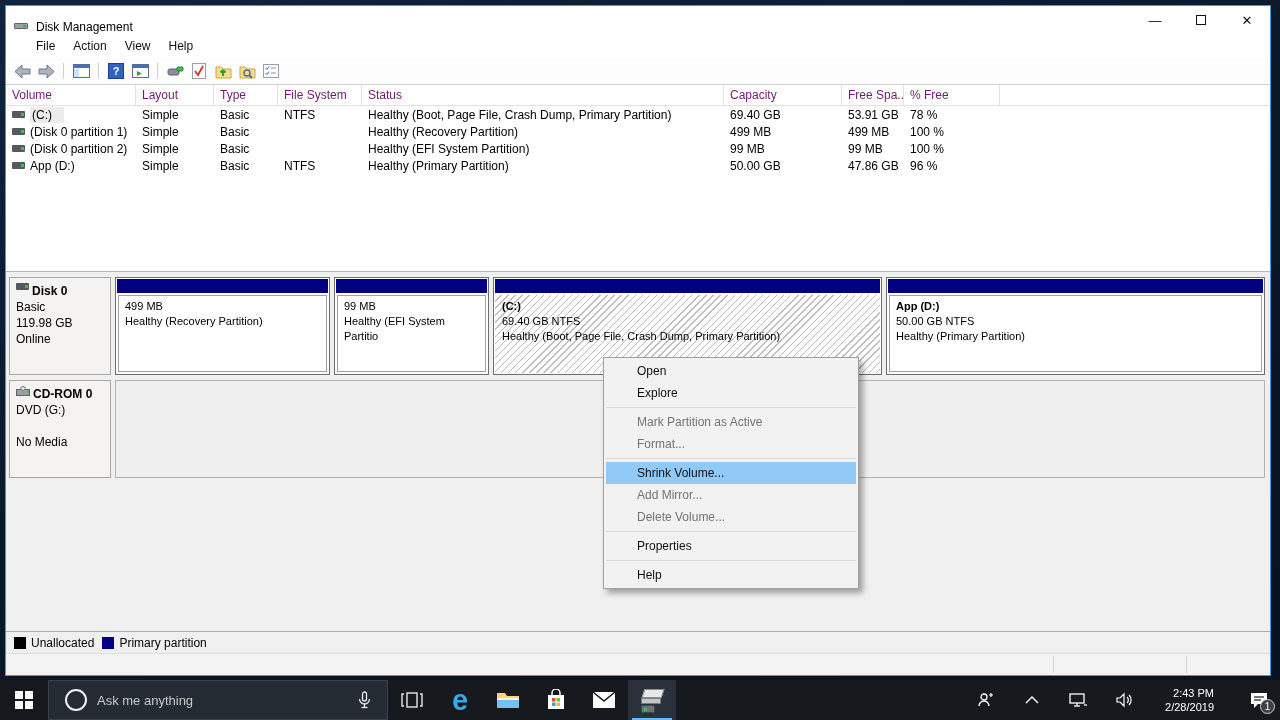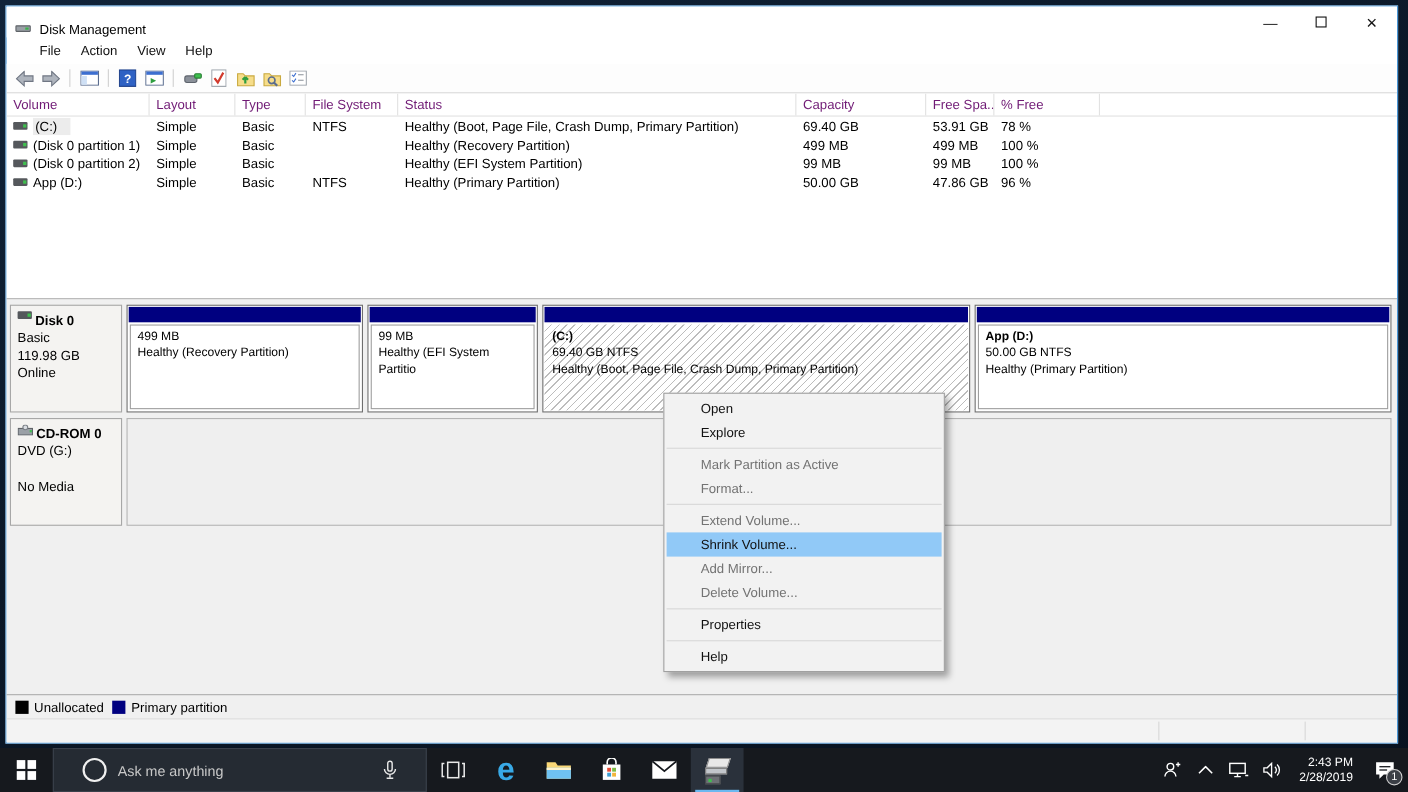--- a/index.html
+++ b/index.html
@@ -69,28 +69,28 @@
   .mi { height:22px; line-height:22px; padding-left:33px; color:#111; white-space:nowrap; }
   .mi.dis { color:#737373; }
   .mi.hl { background:#91c9f7; margin:0 2px; padding-left:31px; }
   .msep { height:1px; background:#d7d7d7; margin:3px 2px; }
 
   
   .taskbar { position:absolute; left:0; bottom:0; width:1280px; height:40px; background:#16191e;
     display:flex; align-items:stretch; z-index:100; }
   .tb-start { width:48px; display:flex; align-items:center; justify-content:center; }
   .searchbox { width:340px; background:#252b33; border:1px solid #3a414b; display:flex; align-items:center;
-    gap:10px; padding:0 26px; color:#c8c8c8; font-size:13px; }
+    gap:10px; padding:0 16px; color:#c8c8c8; font-size:13px; }
   .cortana-ring { width:22px; height:22px; border:2px solid #f0f0f0; border-radius:50%; flex:0 0 auto; }
   .search-text { flex:1 1 auto; }
   .tb-app { width:48px; display:flex; align-items:center; justify-content:center; position:relative; }
   .tb-app.active { background:#2a313b; }
   .tb-app.active::after { content:""; position:absolute; left:4px; right:4px; bottom:0; height:2px; background:#6cb8f0; }
   .edge-e { color:#38a9e6; font-size:29px; font-weight:bold; line-height:1; }
-  .tray { margin-left:auto; display:flex; align-items:center; gap:4px; padding-right:4px; color:#fff; }
+  .tray { margin-left:auto; display:flex; align-items:center; gap:20px; padding-right:4px; color:#fff; }
   .tray-ico { width:26px; height:40px; display:flex; align-items:center; justify-content:center; }
   .clock { text-align:right; font-size:11px; line-height:14px; color:#fff; padding:0 8px; }
   .ac-wrap { position:relative; width:34px; height:40px; display:flex; align-items:center; justify-content:center; }
   .badge { position:absolute; right:1px; bottom:6px; width:15px; height:15px; border-radius:50%;
     background:#3b3f46; border:1px solid #cfcfcf; color:#fff; font-size:10px; line-height:13px; text-align:center; }
   .dm-ico { position:relative; width:26px; height:26px; }
   .dm-top { position:absolute; left:4px; top:2px; width:20px; height:9px; background:#e8e8e8; border:1px solid #8c8c8c; transform:skewX(-18deg); }
   .dm-mid { position:absolute; left:2px; top:11px; width:20px; height:6px; background:#c2c6cb; border:1px solid #7c7c7c; }
   .dm-low { position:absolute; left:2px; top:18px; width:14px; height:8px; background:#6d7075; border:1px solid #44464a; }
   .dm-low::after { content:""; position:absolute; left:2px; top:2px; width:3px; height:3px; background:#3fbf4e; }
@@ -337,21 +337,20 @@
   </div>
 </div>
 
 <div class="cmenu">
   <div class="mi">Open</div>
   <div class="mi">Explore</div>
   <div class="msep"></div>
   <div class="mi dis">Mark Partition as Active</div>
   <div class="mi dis">Format...</div>
   <div class="msep"></div>
-  <div class="mi dis">Extend Volume...</div>
   <div class="mi hl">Shrink Volume...</div>
   <div class="mi dis">Add Mirror...</div>
   <div class="mi dis">Delete Volume...</div>
   <div class="msep"></div>
   <div class="mi">Properties</div>
   <div class="msep"></div>
   <div class="mi">Help</div>
 </div>
 
 <div class="taskbar">

